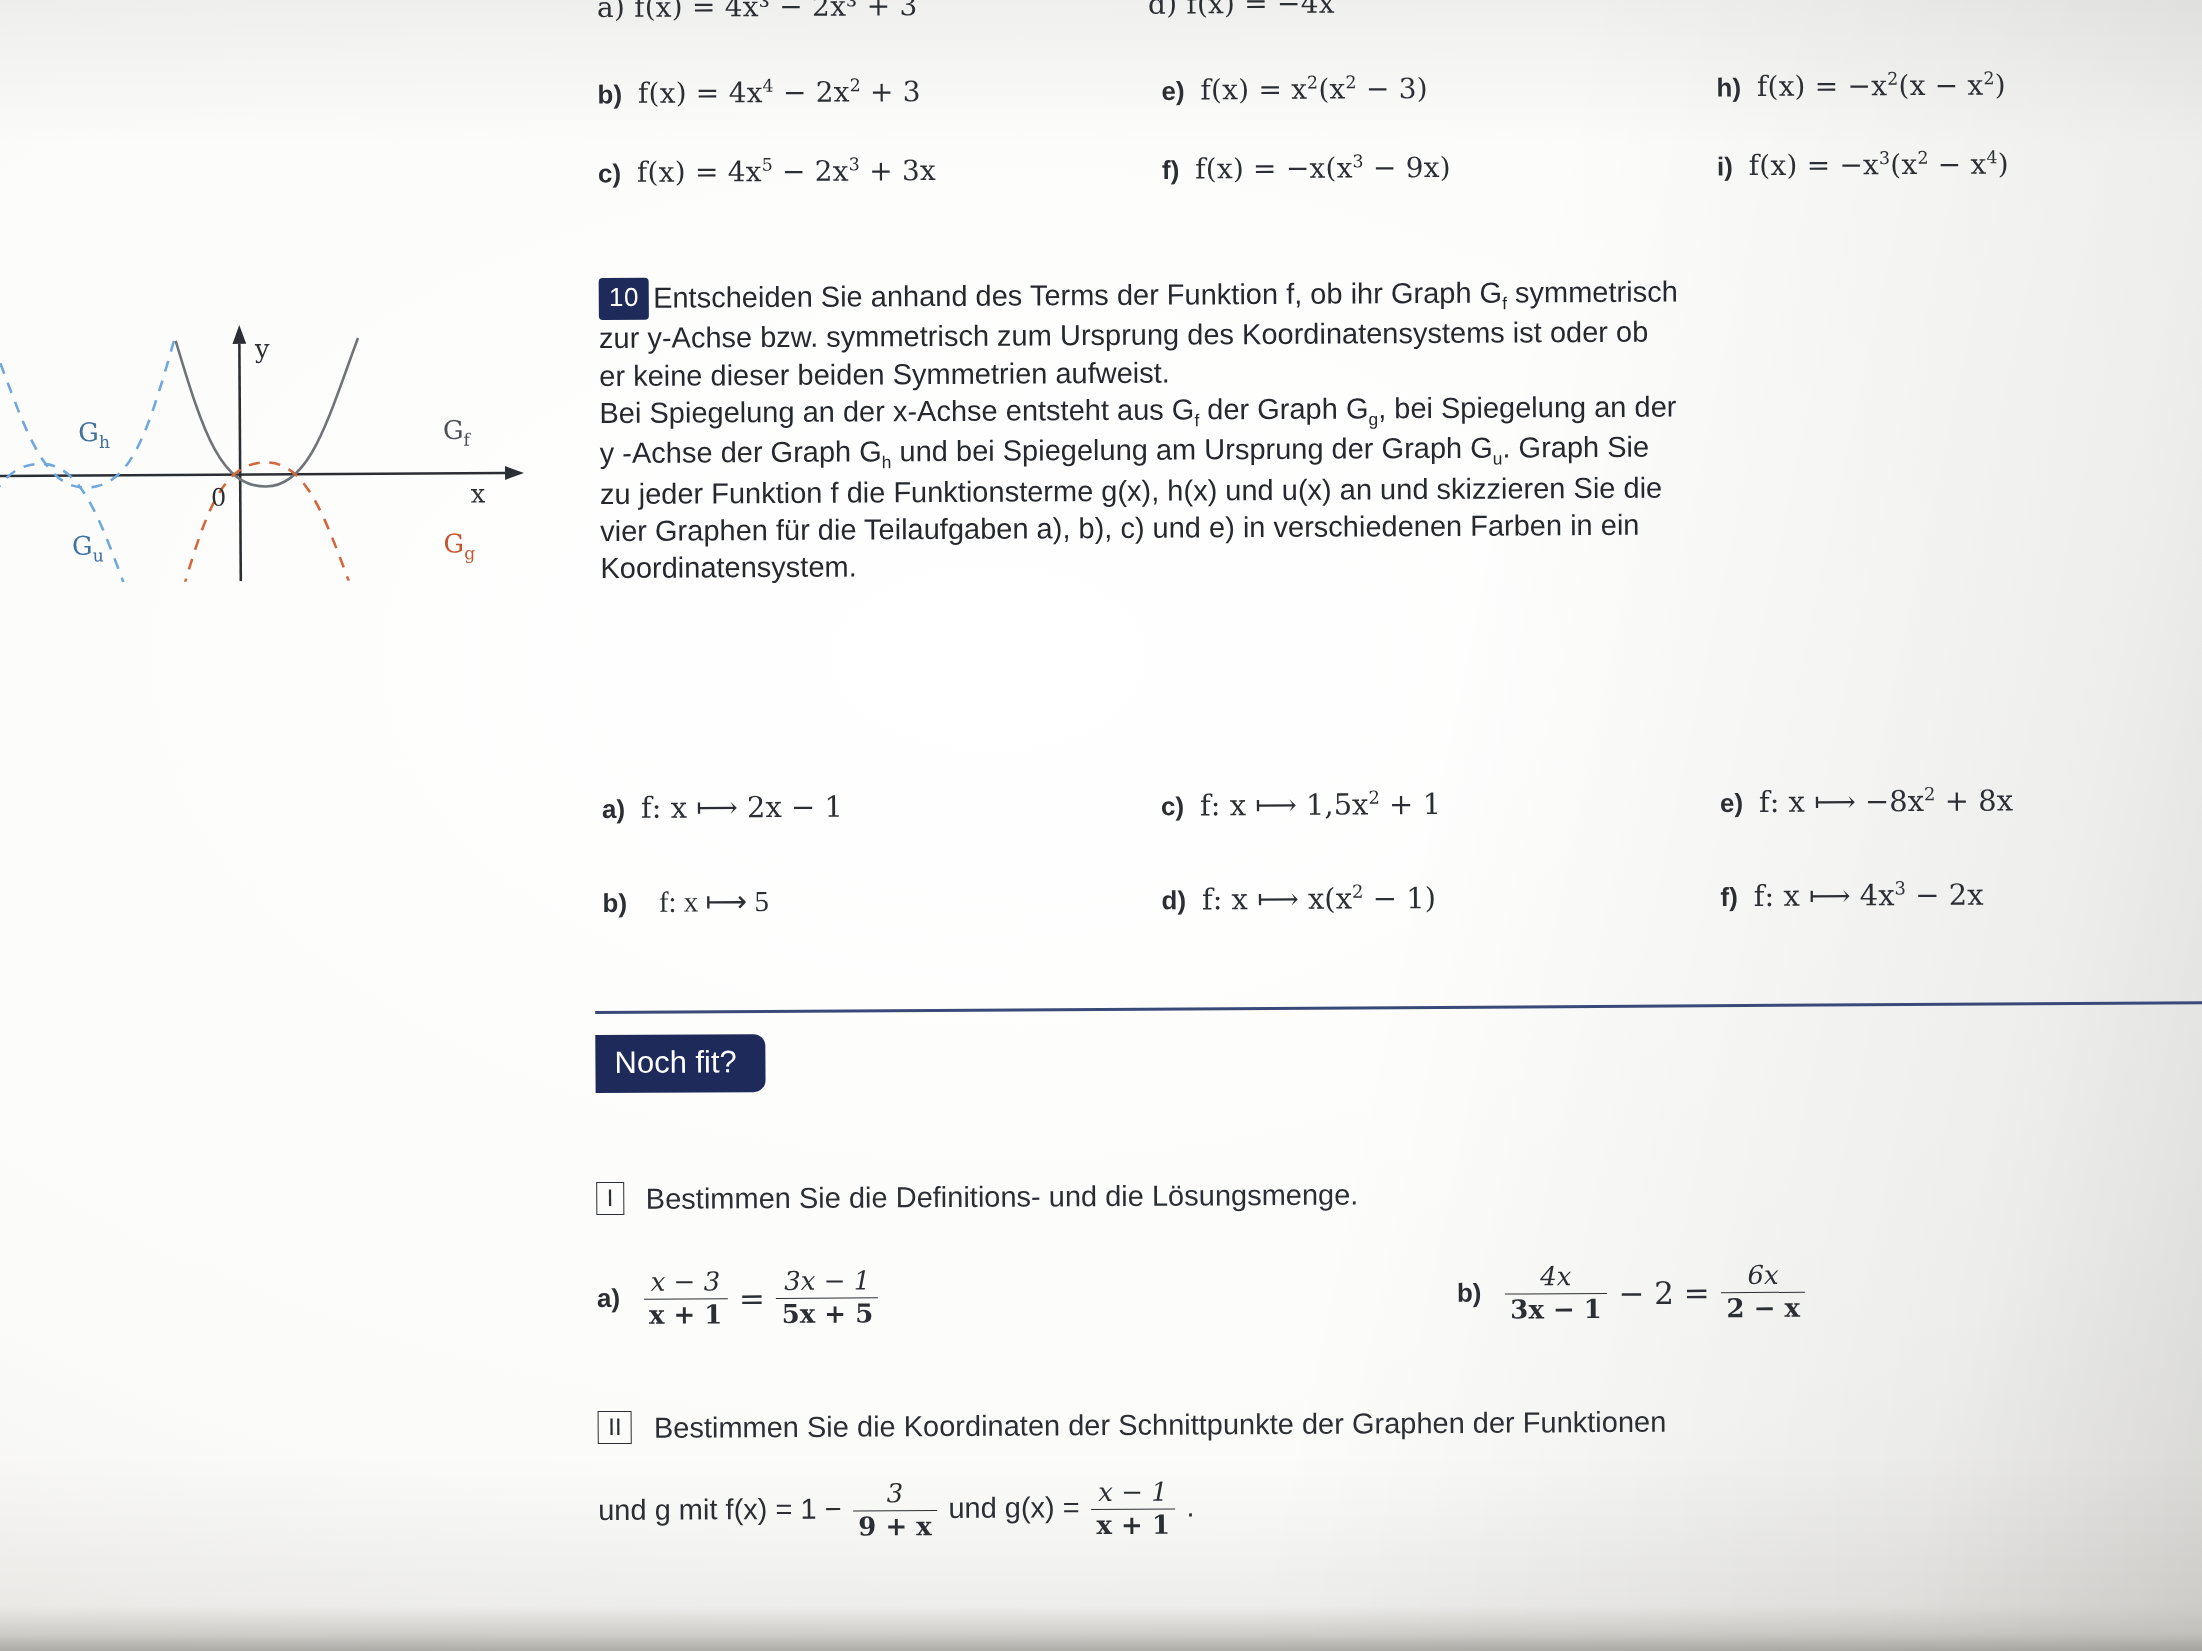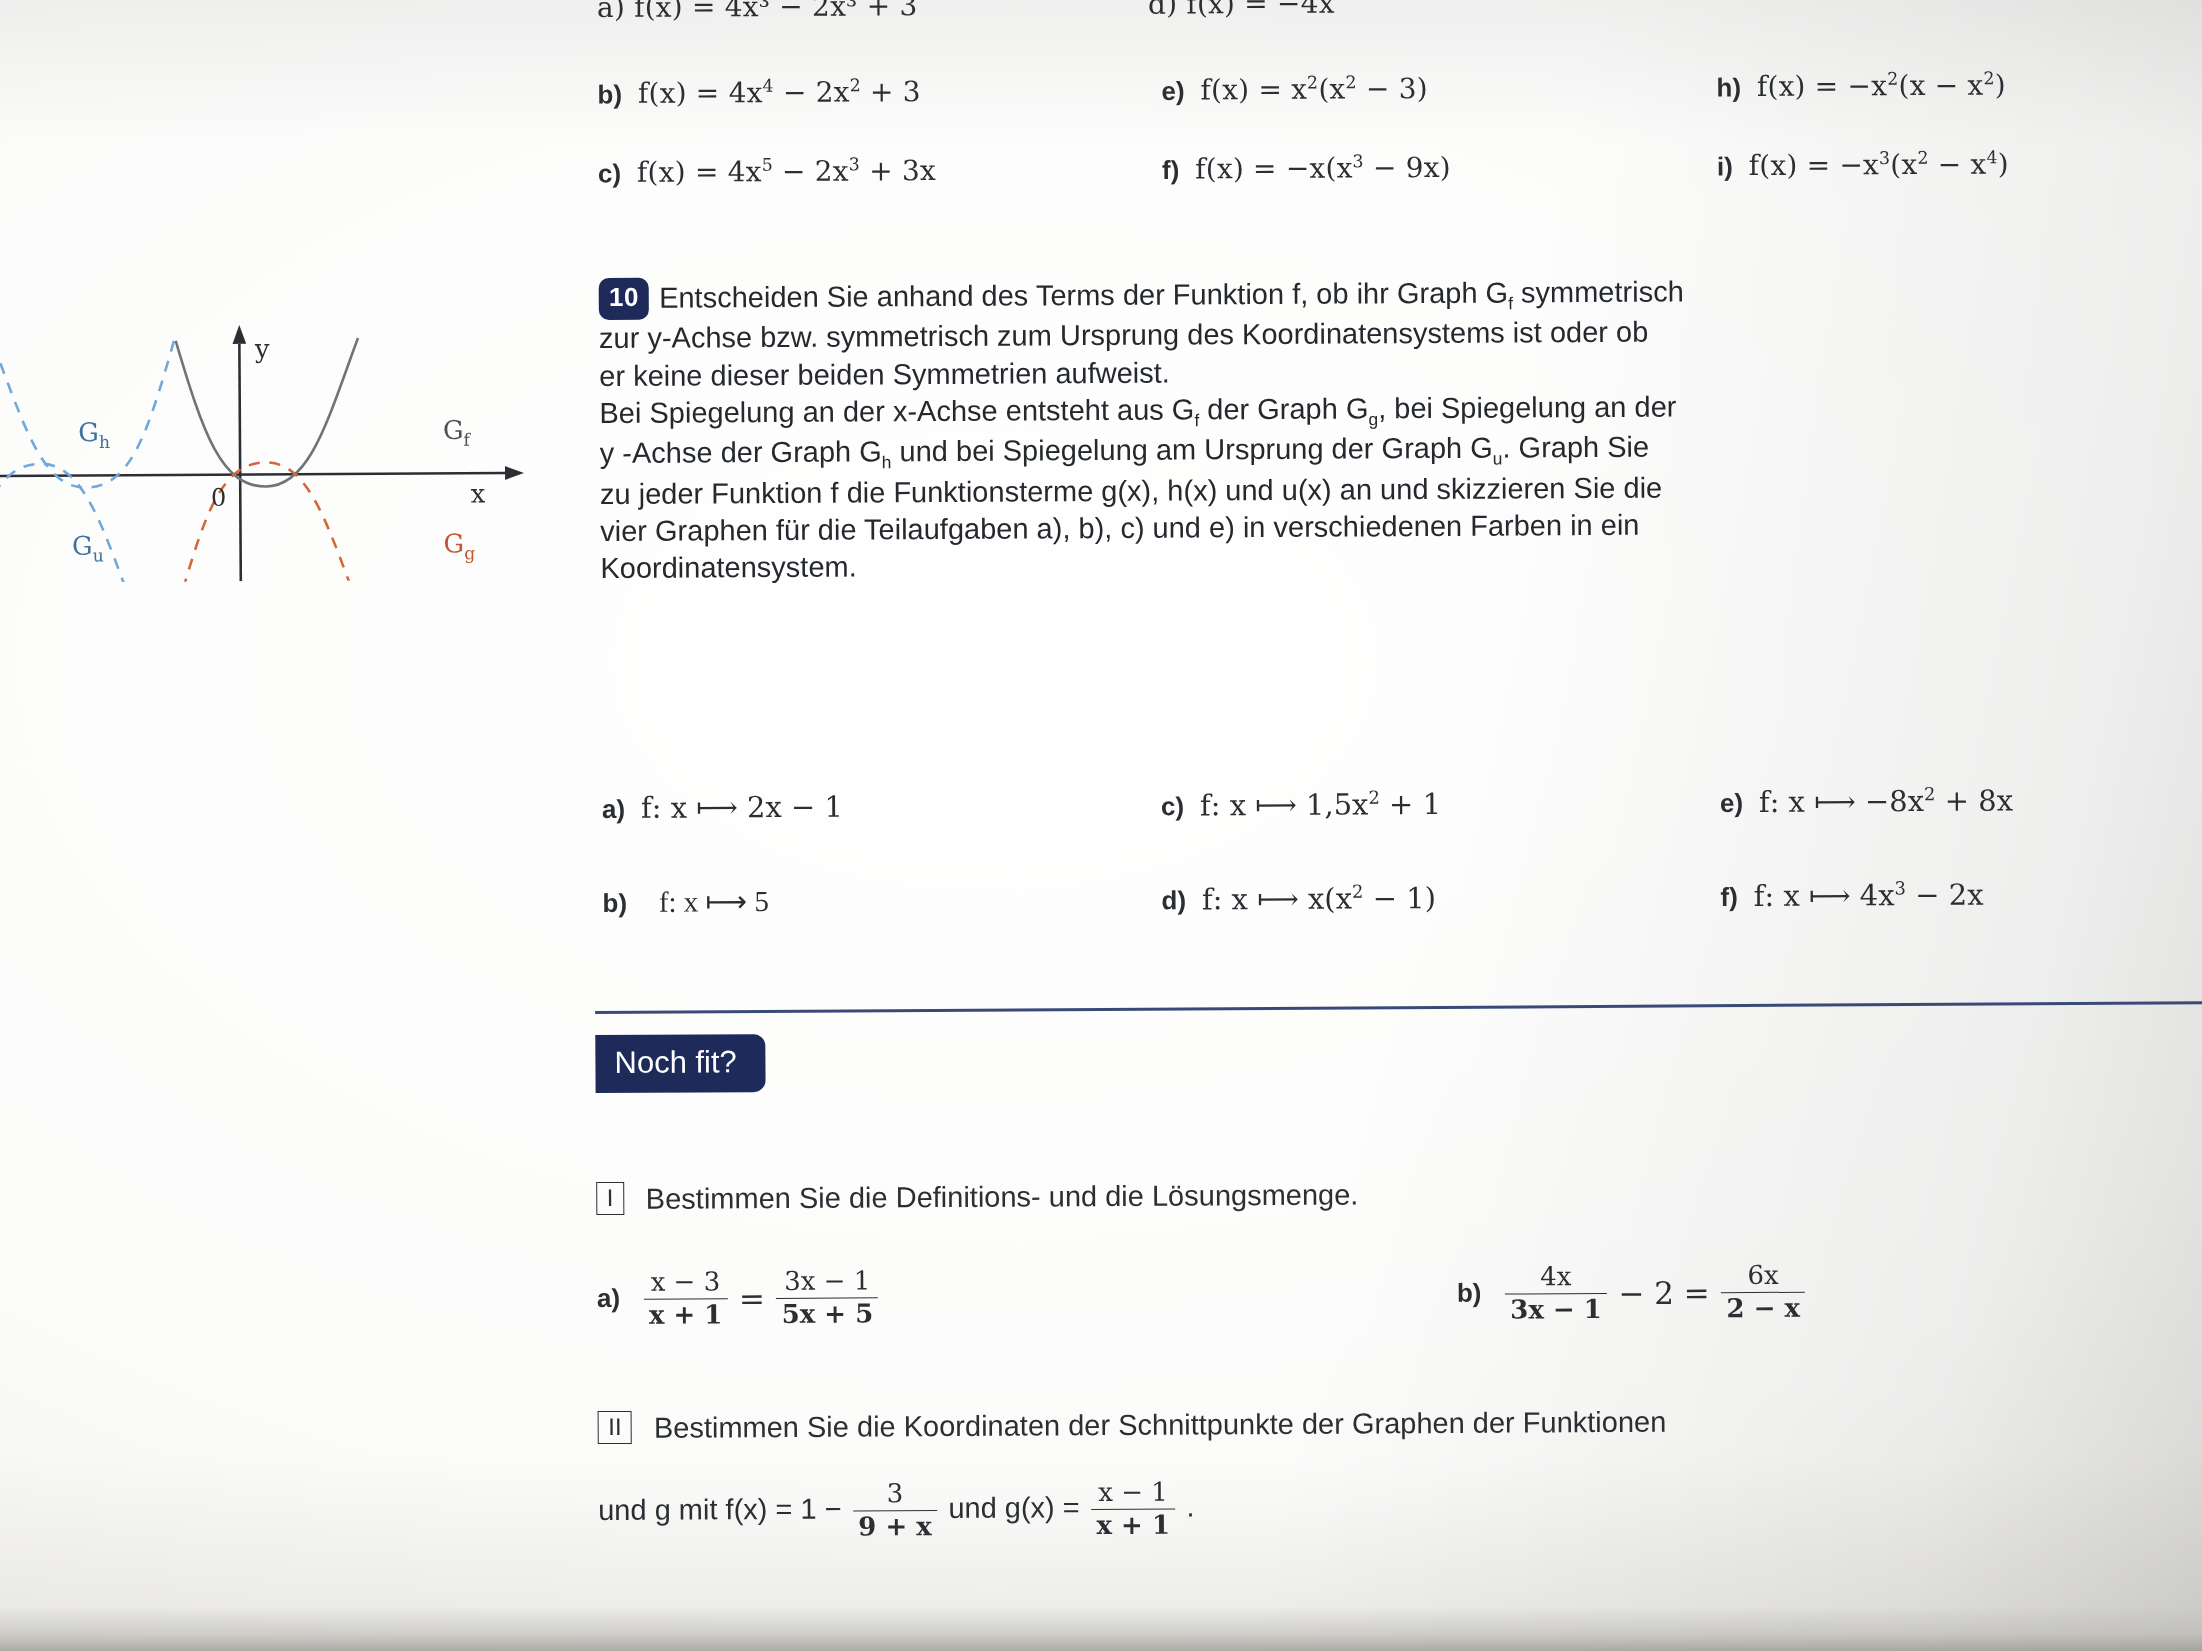--- a/index.html
+++ b/index.html
@@ -57,25 +57,25 @@
 
   
   .clip-line { position: absolute; top: -12px; left: 0; width: 2203px; height: 40px; overflow: hidden; }
 
   
   #ex10 { position: absolute; left: 602px; top: 275px; width: 1618px; }
   .ex-num {
     display: inline-block;
     background: #1d2a5a;
     color: #ffffff;
-    font-weight: 700;
+    font-weight: 400;
     font-size: 26px;
     padding: 3.4px 10.3px 5.2px 10.3px;
-    border-radius: 10px;
-    margin-right: 10px;
+    border-radius: 4px;
+    margin-right: 4px;
     vertical-align: 1.7px;
     letter-spacing: 0.4px;
   }
   .para {
     font-size: 29px;
     line-height: 1.29;
     font-family: "Liberation Sans", sans-serif;
     color: #25292e;
   }
   .para sub { font-size: 0.6em; }
@@ -131,21 +131,21 @@
   
   .frac {
     display: inline-block;
     vertical-align: middle;
     text-align: center;
     font-family: "DejaVu Serif", serif;
     font-size: 26px;
     line-height: 1.12;
     margin: 0 3.4px;
   }
-  .frac .num { display: block; padding: 0 5.2px 1.7px 5.2px; }
+  .frac .num { display: block; padding: 0 5.2px 1.7px 5.2px; font-style: italic; }
   .frac .den { display: block; border-top: 1.7px solid #2b2f33; padding: 1.7px 5.2px 0 5.2px; font-weight: bold; }
   .bigeq { font-family: "DejaVu Serif", serif; font-size: 31px; vertical-align: middle; }
 
   
   #skew { position: absolute; inset: 0; transform: rotate(-0.35deg); transform-origin: 50% 50%; }
 </style>
 </head>
 <body>
 
 <div id="page"></div>

